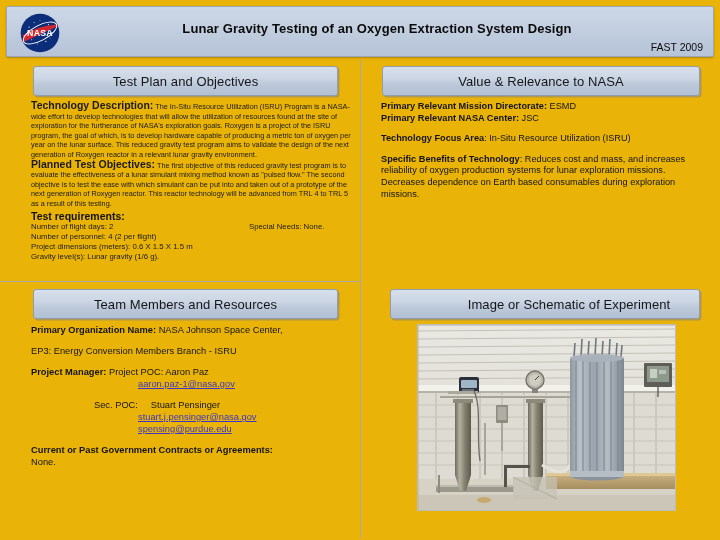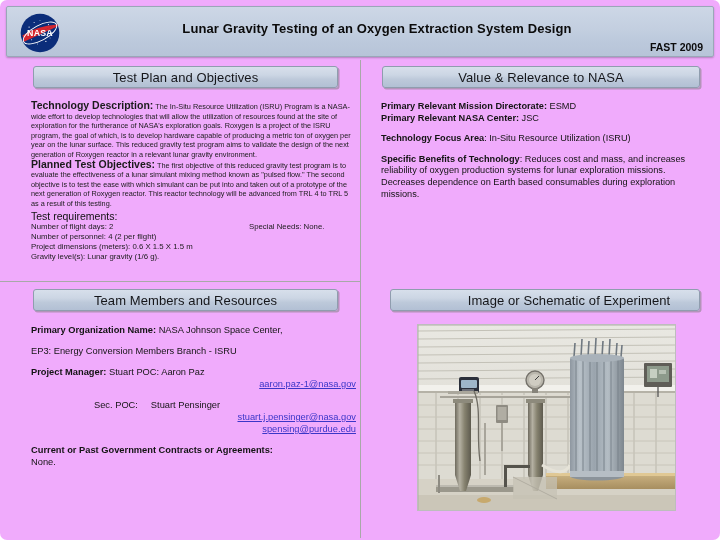--- a/index.html
+++ b/index.html
@@ -6,22 +6,21 @@
   html, body {
     margin: 0; padding: 0;
     width: 720px; height: 540px;
     background: #ffffff;
     font-family: "Liberation Sans", sans-serif;
     overflow: hidden;
   }
   #poster {
     position: relative;
     width: 720px; height: 540px;
-    background: #f0abfc;
-    border-radius: 7px;
+    background: #eab308;
   }
 
   
   .header {
     position: absolute;
     left: 6px; top: 6px;
     width: 708px; height: 51px;
     background: linear-gradient(to bottom, #cdd7e6 0%, #c3cfe0 45%, #bcc9dc 70%, #b7c4d8 100%);
     border: 1px solid #9aa7b8;
     border-radius: 2px;
@@ -34,21 +33,21 @@
     text-align: center;
     font-size: 13px;
     font-weight: bold;
     color: #0b0b0b;
     letter-spacing: 0.1px;
   }
   .header-sub {
     position: absolute;
     right: 10px; bottom: 3px;
     font-size: 10.5px;
-    font-weight: bold;
+    font-weight: normal;
     color: #0b0b0b;
   }
   .nasa-logo {
     position: absolute;
     left: 12px; top: 5px;
     width: 42px; height: 42px;
   }
 
   
   .v-divider {
@@ -60,21 +59,21 @@
   .h-divider {
     position: absolute;
     left: 0px; top: 281px;
     width: 360px; height: 1px;
     background: #a8a8a8;
   }
 
   
   .secbar {
     position: absolute;
-    height: 22px;
+    height: 30px;
     background: linear-gradient(to bottom, #d7dfeb 0%, #ccd6e4 40%, #bdc9da 62%, #b2c0d4 100%);
     border: 1px solid #8f9dae;
     border-radius: 3px;
     box-shadow: 1.5px 1.5px 0px rgba(130,130,130,0.55);
     display: flex;
     align-items: center;
     justify-content: center;
     text-align: right;
   }
   .secbar span {
@@ -97,21 +96,21 @@
   .tiny {
     font-size: 7.3px;
     line-height: 9.6px;
     color: #1b1b1b;
     text-align: left;
   }
   .tiny .lead { font-size: 10.5px; font-weight: bold; }
 
   .req-head {
     font-size: 10.5px;
-    font-weight: normal;
+    font-weight: bold;
     color: #111;
     margin-top: 1px;
   }
   .req-row {
     font-size: 7.8px;
     line-height: 10.2px;
     color: #1b1b1b;
     position: relative;
   }
   .req-row .rt { position: absolute; left: 218px; top: 0; }
@@ -124,21 +123,21 @@
   .med b { font-weight: bold; }
   .med .gap { display: block; height: 9px; }
 
   .team {
     font-size: 9.3px;
     line-height: 12px;
     color: #141414;
   }
   .team b { font-weight: bold; }
   .team .sp { display: block; height: 9px; }
-  .indent1 { padding-left: 107px; text-align: right; }
+  .indent1 { padding-left: 107px; }
   .indent2 { padding-left: 63px; }
   .lnk {
     color: #3b36c8;
     text-decoration: underline;
   }
 
   
   .photo-wrap {
     position: absolute;
     left: 417px; top: 324px;
@@ -253,21 +252,21 @@
     <div class="team">
       <div>
         <b>Primary Organization Name:</b>
         <span>NASA Johnson Space Center,</span>
       </div>
       <span class="sp"></span>
       <div>EP3: Energy Conversion Members Branch - ISRU</div>
       <span class="sp"></span>
       <div>
         <b>Project Manager:</b>
-        <span>Stuart POC: Aaron Paz</span>
+        <span>Project POC: Aaron Paz</span>
       </div>
       <div class="indent1">
         <a class="lnk" href="#">aaron.paz-1@nasa.gov</a>
       </div>
       <span class="sp"></span>
       <div class="indent2">
         <span>Sec. POC:</span>
         &nbsp;&nbsp;&nbsp;
         <span>Stuart Pensinger</span>
       </div>

